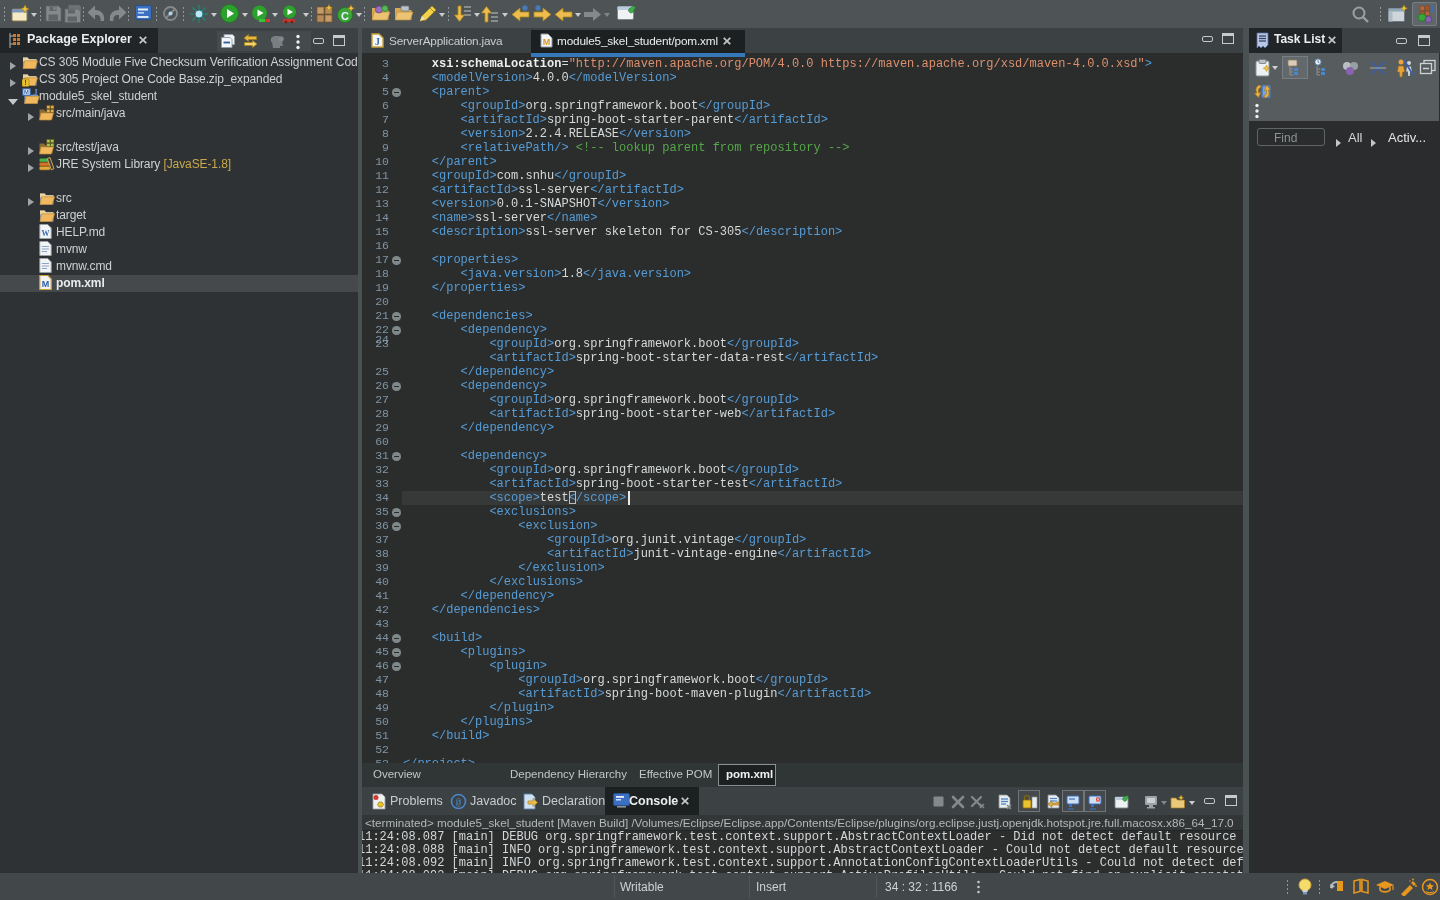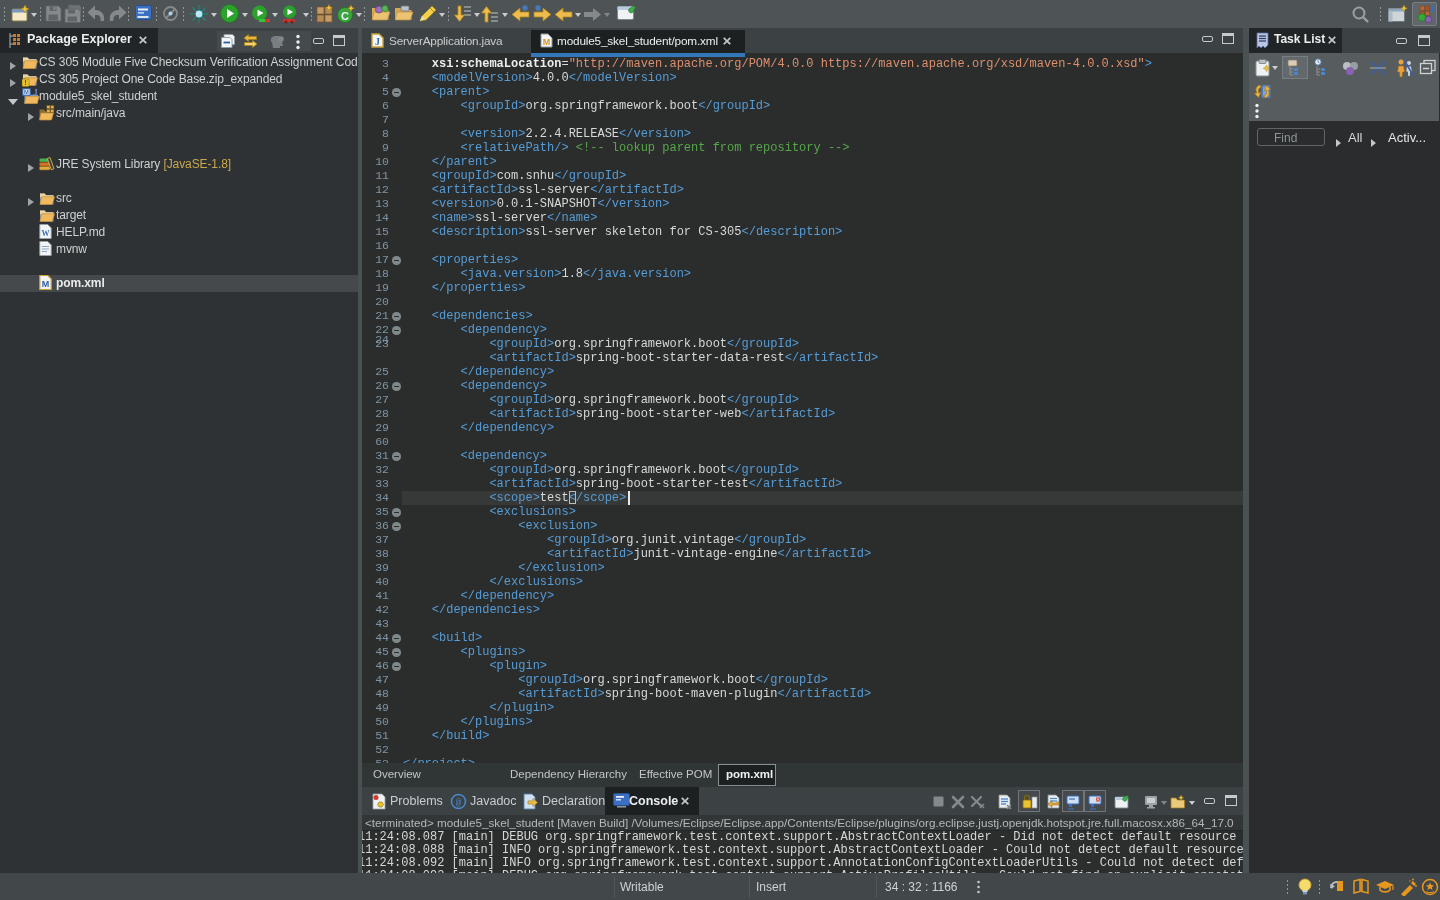--- a/index.html
+++ b/index.html
@@ -383,20 +383,36 @@
             <g fill="#e0b052" stroke="#6e5313" stroke-width="0.5">
               <rect x="7.8" y="0.5" width="3.2" height="3.2"></rect>
               <rect x="11.7" y="0.5" width="3.2" height="3.2"></rect>
               <rect x="7.8" y="4.4" width="3.2" height="3.2"></rect>
               <rect x="11.7" y="4.4" width="3.2" height="3.2"></rect>
             </g>
           </svg>
         </span>
         <span class="abs" style="left:56px;">src/main/java</span>
       </div>
+<div class="trow" style="top:85.8px;">
+        <span class="abs" style="left:28px;top:4px;"><span class="arr arr-r"></span></span>
+        <span class="abs" style="left:39px;top:0px;">
+          <svg width="16" height="16" viewBox="0 0 16 16">
+            <path d="M0.5 4.5 h4.6 l1.4 1.8 h7 v8.2 h-13 z" fill="#8a6d35"></path>
+            <path d="M2 8 h12.6 l-2.4 7 h-11.7 z" fill="#f0b95e" stroke="#c08b39" stroke-width="0.7"></path>
+            <g fill="#9ccc4f" stroke="#6e5313" stroke-width="0.5">
+              <rect x="7.8" y="0.5" width="3.2" height="3.2"></rect>
+              <rect x="11.7" y="0.5" width="3.2" height="3.2"></rect>
+              <rect x="7.8" y="4.4" width="3.2" height="3.2"></rect>
+              <rect x="11.7" y="4.4" width="3.2" height="3.2"></rect>
+            </g>
+          </svg>
+        </span>
+        <span class="abs" style="left:56px;">src/test/java</span>
+      </div>
 <div class="trow" style="top:102.8px;">
         <span class="abs" style="left:28px;top:4px;"><span class="arr arr-r"></span></span>
         <span class="abs" style="left:39px;top:0px;">
           <svg width="17" height="16" viewBox="0 0 17 16">
             <rect x="0.5" y="2.5" width="10.5" height="3.4" rx="1.2" fill="#4fae4f" stroke="#2a7a2a" stroke-width="0.6"></rect>
             <rect x="0.5" y="6.5" width="10.5" height="3.4" rx="1.2" fill="#d2742e" stroke="#9a4f16" stroke-width="0.6"></rect>
             <rect x="0.5" y="10.5" width="10.5" height="3.4" rx="1.2" fill="#e2a93c" stroke="#93701f" stroke-width="0.6"></rect>
             <path d="M11 1.5 l4 11.2 l-2.7 1.1 l-4-11.2 z" fill="#3a3f44" stroke="#e2b44f" stroke-width="0.9"></path>
           </svg>
         </span>
@@ -437,20 +453,33 @@
           <svg width="13" height="15" viewBox="0 0 13 15">
             <path d="M0.8 0.5 h8 l3.4 3.4 v10.6 h-11.4 z" fill="#f2f4f5" stroke="#9aa2a6" stroke-width="0.9"></path>
             <g stroke="#8aa3c8" stroke-width="1">
               <line x1="2.8" y1="5.5" x2="10" y2="5.5"></line>
               <line x1="2.8" y1="8" x2="10" y2="8"></line>
               <line x1="2.8" y1="10.5" x2="8" y2="10.5"></line>
             </g>
           </svg>
         </span>
         <span class="abs" style="left:56px;">mvnw</span>
+      </div>
+<div class="trow" style="top:205.1px;">
+        <span class="abs" style="left:39px;top:0px;">
+          <svg width="13" height="15" viewBox="0 0 13 15">
+            <path d="M0.8 0.5 h8 l3.4 3.4 v10.6 h-11.4 z" fill="#f2f4f5" stroke="#9aa2a6" stroke-width="0.9"></path>
+            <g stroke="#8aa3c8" stroke-width="1">
+              <line x1="2.8" y1="5.5" x2="10" y2="5.5"></line>
+              <line x1="2.8" y1="8" x2="10" y2="8"></line>
+              <line x1="2.8" y1="10.5" x2="8" y2="10.5"></line>
+            </g>
+          </svg>
+        </span>
+        <span class="abs" style="left:56px;">mvnw.cmd</span>
       </div>
 <div class="trow" style="top:222.2px;background:#45494c;">
         <span class="abs" style="left:39px;top:0px;">
           <svg width="13" height="15" viewBox="0 0 13 15">
             <path d="M0.8 0.5 h8 l3.4 3.4 v10.6 h-11.4 z" fill="#f2f4f5" stroke="#c9a23a" stroke-width="1.2"></path>
             <text x="6.4" y="12" font-size="9" font-weight="bold" text-anchor="middle" fill="#2d5da8" font-family="Liberation Sans">M</text>
           </svg>
         </span>
         <span class="abs" style="left:56px;font-weight:bold;color:#e8eaeb;">pom.xml</span>
       </div>
@@ -488,20 +517,21 @@
 <div class="ln" style="top:0px;left:1px;">3</div>
 <div class="codeline mono" style="top:0px;left:41px;"><span class="x">    </span><span class="a">xsi:schemaLocation</span><span class="x">=</span><span class="s">"http://maven.apache.org/POM/4.0.0 https://maven.apache.org/xsd/maven-4.0.0.xsd"</span><span class="t">&gt;</span></div>
 <div class="ln" style="top:14px;left:1px;">4</div>
 <div class="codeline mono" style="top:14px;left:41px;"><span class="x">    </span><span class="t">&lt;modelVersion&gt;</span><span class="x">4.0.0</span><span class="t">&lt;/modelVersion&gt;</span></div>
 <div class="ln" style="top:28px;left:1px;">5</div>
 <div class="fold" style="top:31px;left:30px;"></div>
 <div class="codeline mono" style="top:28px;left:41px;"><span class="x">    </span><span class="t">&lt;parent&gt;</span></div>
 <div class="ln" style="top:42px;left:1px;">6</div>
 <div class="codeline mono" style="top:42px;left:41px;"><span class="x">        </span><span class="t">&lt;groupId&gt;</span><span class="x">org.springframework.boot</span><span class="t">&lt;/groupId&gt;</span></div>
 <div class="ln" style="top:56px;left:1px;">7</div>
+<div class="codeline mono" style="top:56px;left:41px;"><span class="x">        </span><span class="t">&lt;artifactId&gt;</span><span class="x">spring-boot-starter-parent</span><span class="t">&lt;/artifactId&gt;</span></div>
 <div class="ln" style="top:70px;left:1px;">8</div>
 <div class="codeline mono" style="top:70px;left:41px;"><span class="x">        </span><span class="t">&lt;version&gt;</span><span class="x">2.2.4.RELEASE</span><span class="t">&lt;/version&gt;</span></div>
 <div class="ln" style="top:84px;left:1px;">9</div>
 <div class="codeline mono" style="top:84px;left:41px;"><span class="x">        </span><span class="t">&lt;relativePath/&gt;</span><span class="x"> </span><span class="c">&lt;!-- lookup parent from repository --&gt;</span></div>
 <div class="ln" style="top:98px;left:1px;">10</div>
 <div class="codeline mono" style="top:98px;left:41px;"><span class="x">    </span><span class="t">&lt;/parent&gt;</span></div>
 <div class="ln" style="top:112px;left:1px;">11</div>
 <div class="codeline mono" style="top:112px;left:41px;"><span class="x">    </span><span class="t">&lt;groupId&gt;</span><span class="x">com.snhu</span><span class="t">&lt;/groupId&gt;</span></div>
 <div class="ln" style="top:126px;left:1px;">12</div>
 <div class="codeline mono" style="top:126px;left:41px;"><span class="x">    </span><span class="t">&lt;artifactId&gt;</span><span class="x">ssl-server</span><span class="t">&lt;/artifactId&gt;</span></div>

